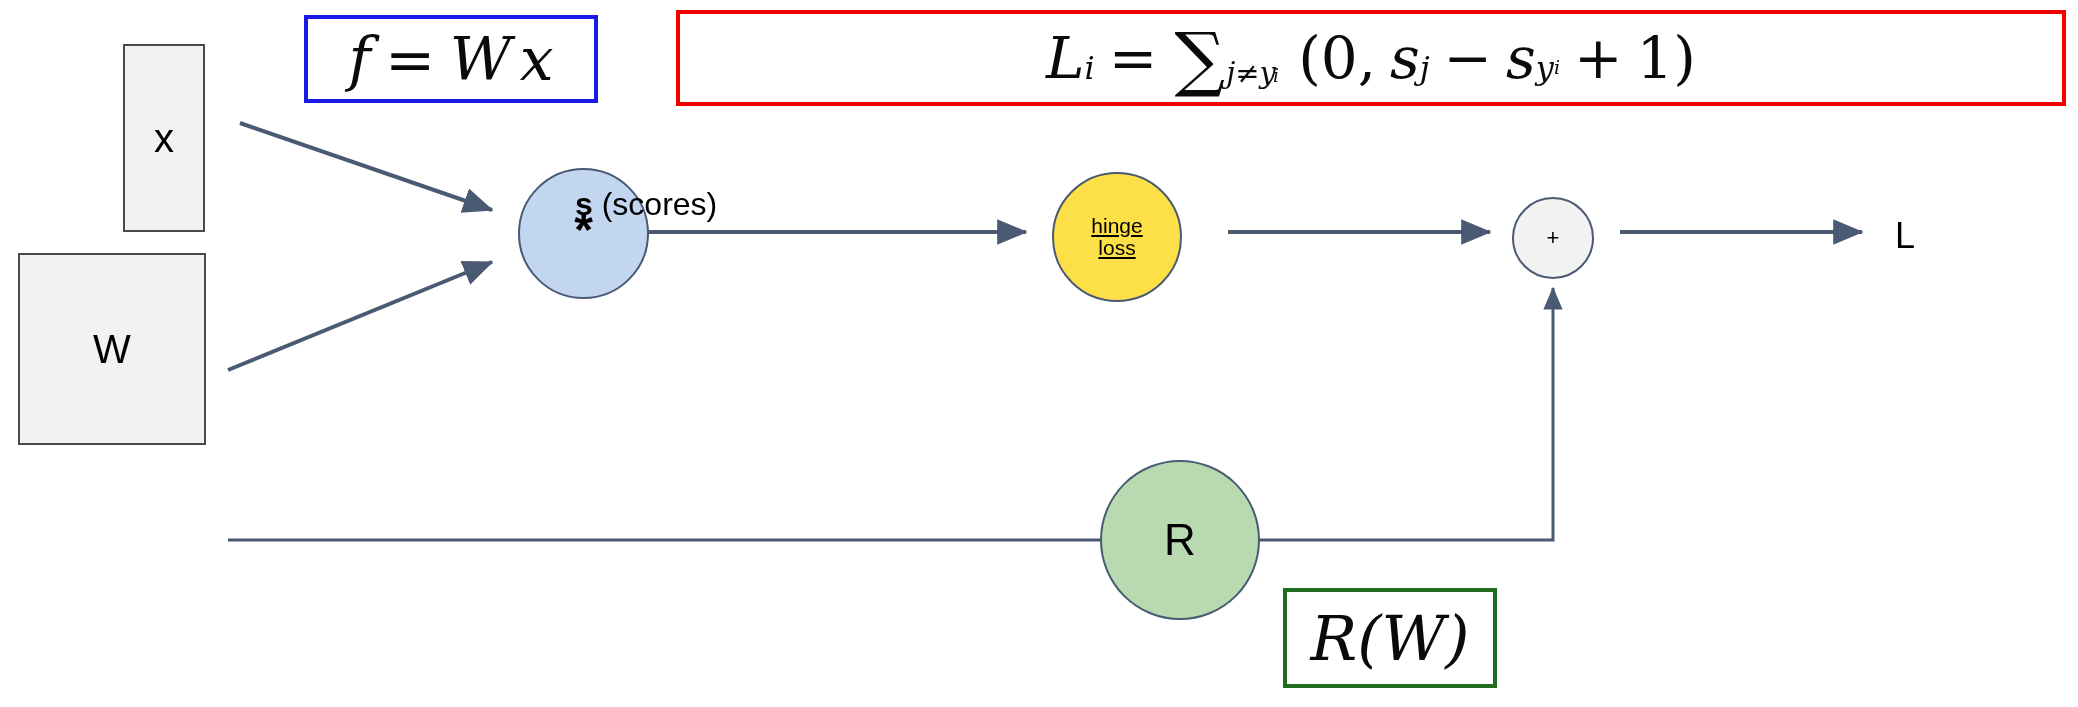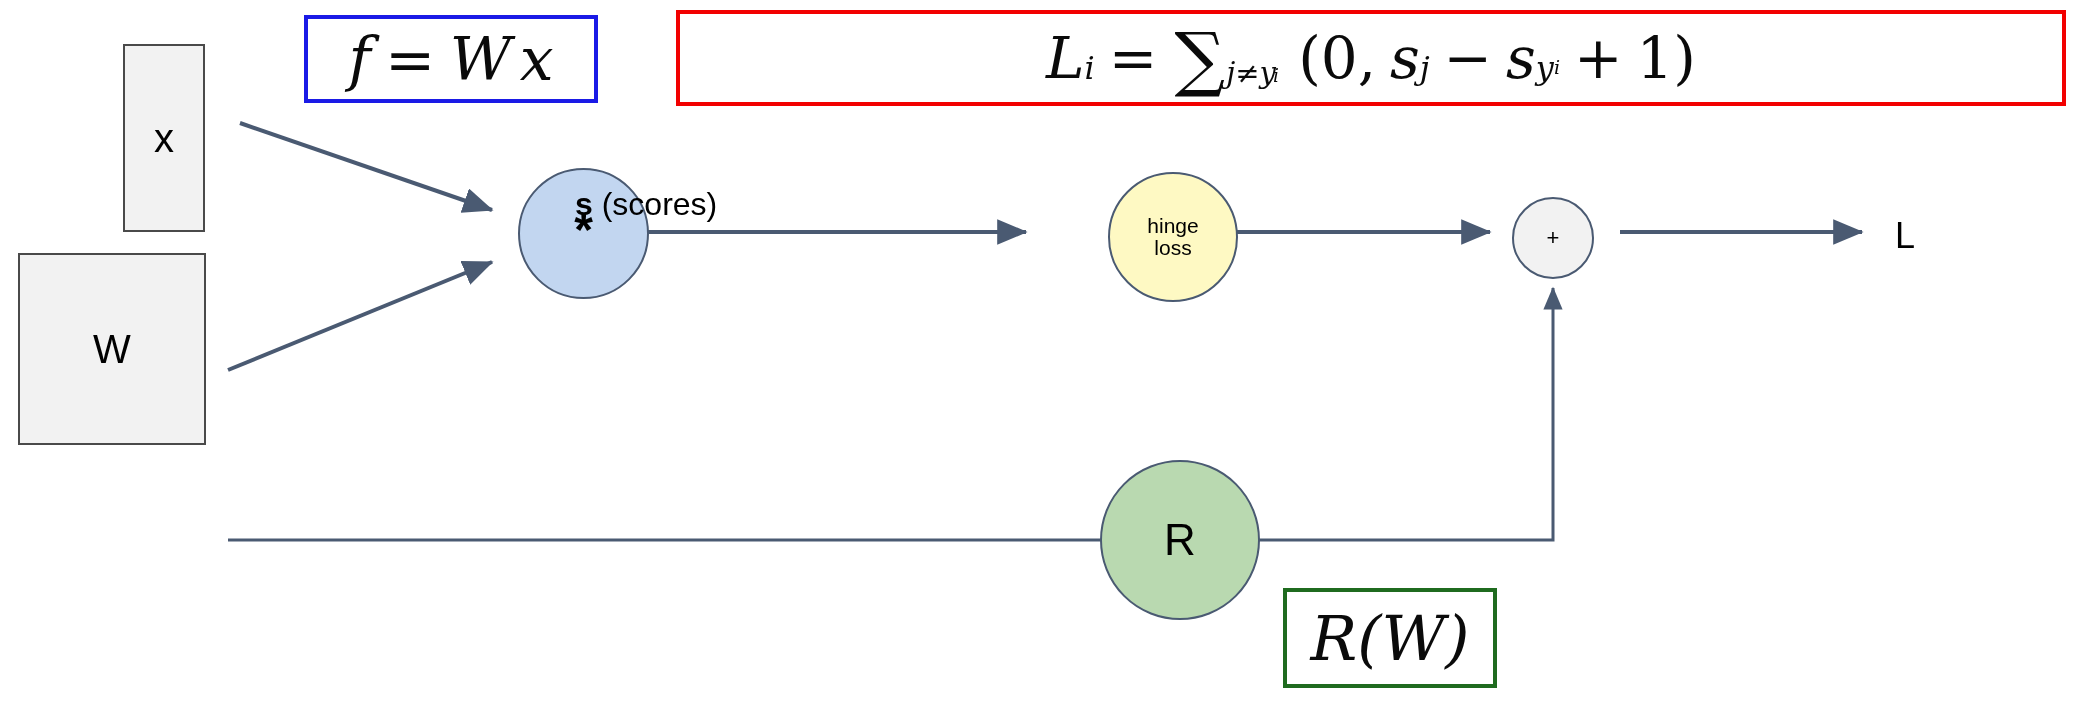--- a/index.html
+++ b/index.html
@@ -71,27 +71,28 @@
     height: 131px;
     background: #c2d6f0;
     border: 2px solid #4a5a72;
     font-size: 48px;
     font-weight: 700;
   }
   #node-multiply .glyph {
     margin-top: -6px;
   }
   #node-hinge {
-    left: 1108px;
+    left: 1052px;
     top: 172px;
     width: 130px;
     height: 130px;
-    background: #fef9c3;
+    background: #fde047;
     border: 2px solid #4a5a72;
     font-size: 21px;
+    text-decoration: underline;
   }
   #node-plus {
     left: 1512px;
     top: 197px;
     width: 82px;
     height: 82px;
     background: #f2f2f2;
     border: 2px solid #4a5a72;
     font-size: 22px;
   }

